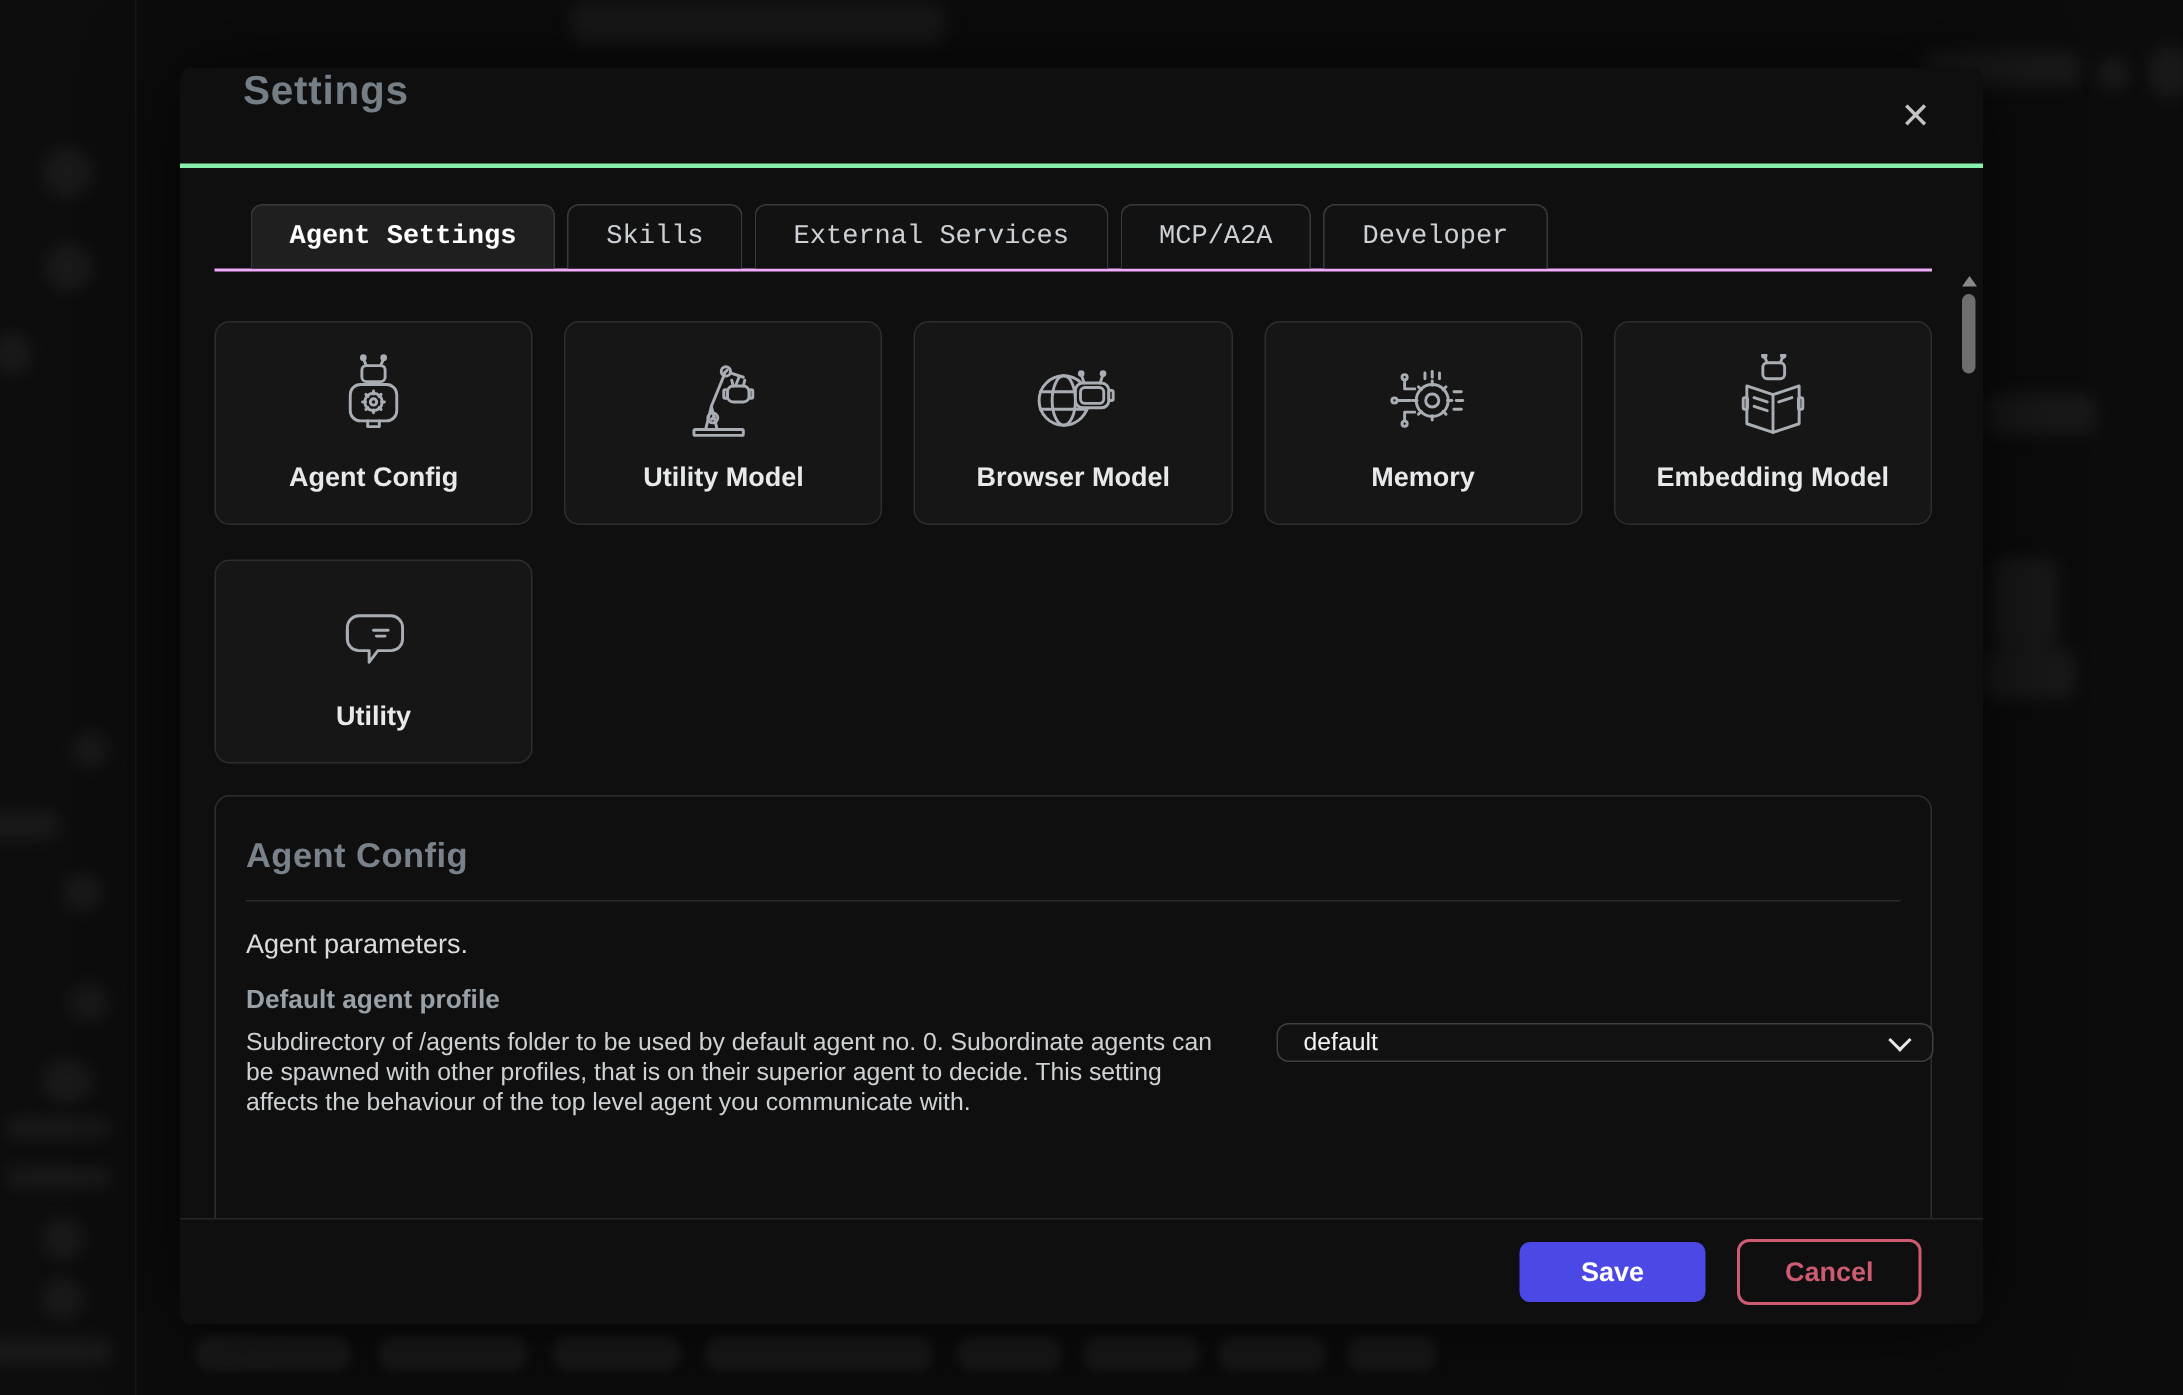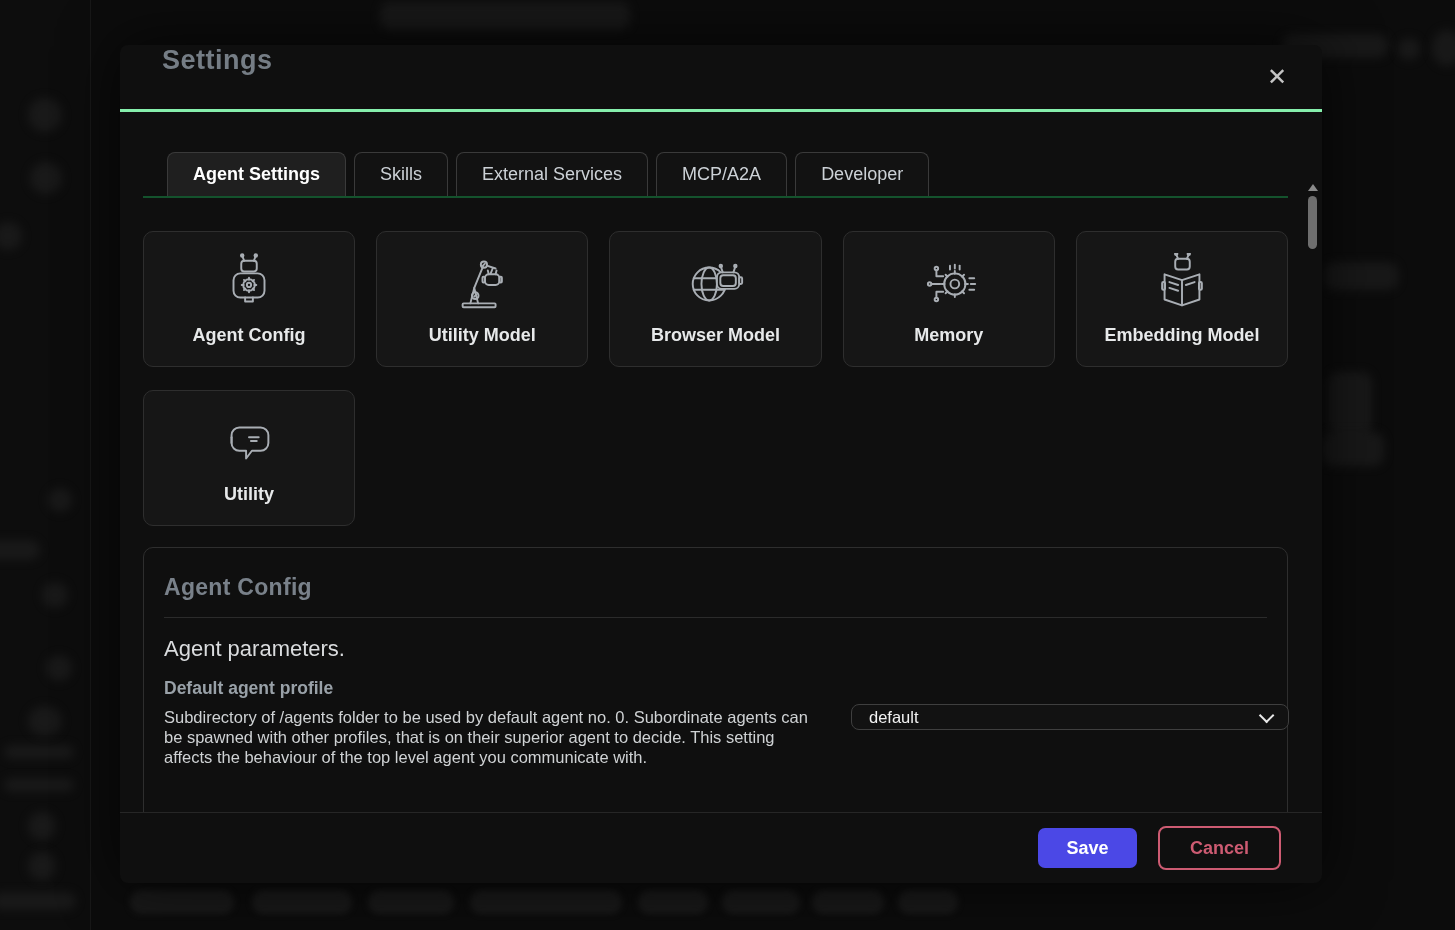--- a/index.html
+++ b/index.html
@@ -21,43 +21,43 @@
   .modal-header { height:67px; flex:none; display:flex; align-items:flex-start;
                   padding:0 30px 0 42px; border-bottom:3px solid #86efac; position:relative; }
   .modal-title { font-size:27px; font-weight:bold; color:#757d85; letter-spacing:.5px; }
   .close-btn { position:absolute; right:30px; top:50%; transform:translateY(-50%);
                width:30px; height:30px; display:flex; align-items:center; justify-content:center;
                color:#c4c4c4; font-size:24px; cursor:pointer; background:none; border:none; }
 
   .modal-content { position:relative; height:700px; flex:none; overflow:hidden; padding:0 34px 0 23px; }
 
   
-  .tab-strip { margin:40px 0 0 0; padding-left:24px; border-bottom:2px solid #14532d;
-               display:flex; align-items:flex-end; }
+  .tab-strip { margin:24px 0 0 0; padding-left:24px; border-bottom:2px solid #f0abfc;
+               display:flex; align-items:flex-end;font-family:Liberation Mono, monospace; }
   .tab { margin-right:8px; padding:11px 25px; font-size:18px; color:#ccd1d6;
          background:#121212; border:1px solid #3a3a3a; border-bottom:none;
          border-radius:8px 8px 0 0; cursor:pointer; white-space:nowrap; }
   .tab.active { background:#1f1f1f; color:#ffffff; font-weight:bold; }
 
   
   .card-grid { margin-top:33px; display:grid; grid-template-columns:repeat(5, 1fr);
                gap:23px 21px; }
   .card { height:136px; background:#161616; border:1px solid #2e2e2e; border-radius:10px;
           display:flex; flex-direction:column; align-items:center; justify-content:center;
           gap:10px; cursor:pointer; }
   .card svg { width:72px; height:62px; stroke:#a9aeb4; fill:none;
               stroke-width:2; stroke-linecap:round; stroke-linejoin:round; }
   .card-label { font-size:18px; font-weight:bold; color:#e7e9ea; }
 
   
   .section { margin-top:21px; border:1px solid #2e2e2e; border-radius:10px;
              padding:26px 20px 120px 20px; }
   .section-title { font-size:23px; font-weight:bold; color:#79818a; letter-spacing:.3px; }
   .section-divider { border:none; border-top:1px solid #2b2b2b; margin:16px 0 18px 0; }
-  .section-desc { font-size:22px; color:#dadcde; }
+  .section-desc { font-size:18px; color:#dadcde; }
   .field-row { margin-top:16px; display:flex; gap:42px; }
   .field-text { width:645px; flex:none; }
   .field-label { font-size:17.5px; font-weight:bold; color:#99a1a8; margin-bottom:8px; }
   .field-desc { font-size:16.5px; line-height:20px; color:#cfd2d4; }
   .field-control { flex:1; padding-top:26px; }
   .select { width:438px; height:26px; background:#121212; border:1px solid #3f3f3f;
             border-radius:8px; display:flex; align-items:center; justify-content:space-between;
             padding:0 18px 0 17px; cursor:pointer; }
   .select-value { font-size:16.5px; color:#f2f2f2; }
   .chevron { width:11px; height:11px; border-right:2.5px solid #e8e8e8;
@@ -67,21 +67,21 @@
   .scrollbar { position:absolute; right:2px; top:68px; width:14px; height:699px; }
   .scroll-arrow { position:absolute; left:2px; width:0; height:0;
                   border-left:5px solid transparent; border-right:5px solid transparent; }
   .scroll-arrow.up { top:4px; border-bottom:7px solid #8a8a8a; }
   .scroll-thumb { position:absolute; left:2px; top:16px; width:9px; height:53px;
                   background:#6e6e6e; border-radius:5px; }
 
   
   .modal-footer { flex:1; border-top:1px solid #262626; display:flex; align-items:center;
                   justify-content:flex-end; gap:21px; padding-right:41px; }
-  .btn-save { width:99px; height:40px; border:none; border-radius:7px; background:#4b48e6;
+  .btn-save { width:124px; height:40px; border:none; border-radius:7px; background:#4b48e6;
               color:#ffffff; font-size:18px; font-weight:bold; cursor:pointer;
               font-family:"Liberation Sans", sans-serif; }
   .btn-cancel { width:123px; height:44px; border-radius:8px; background:transparent;
                 border:2px solid #cd5b72; color:#cd5b72; font-size:18px; font-weight:bold;
                 cursor:pointer; font-family:"Liberation Sans", sans-serif; }
 </style>
 </head>
 <body>
 
 <div class="backdrop">

